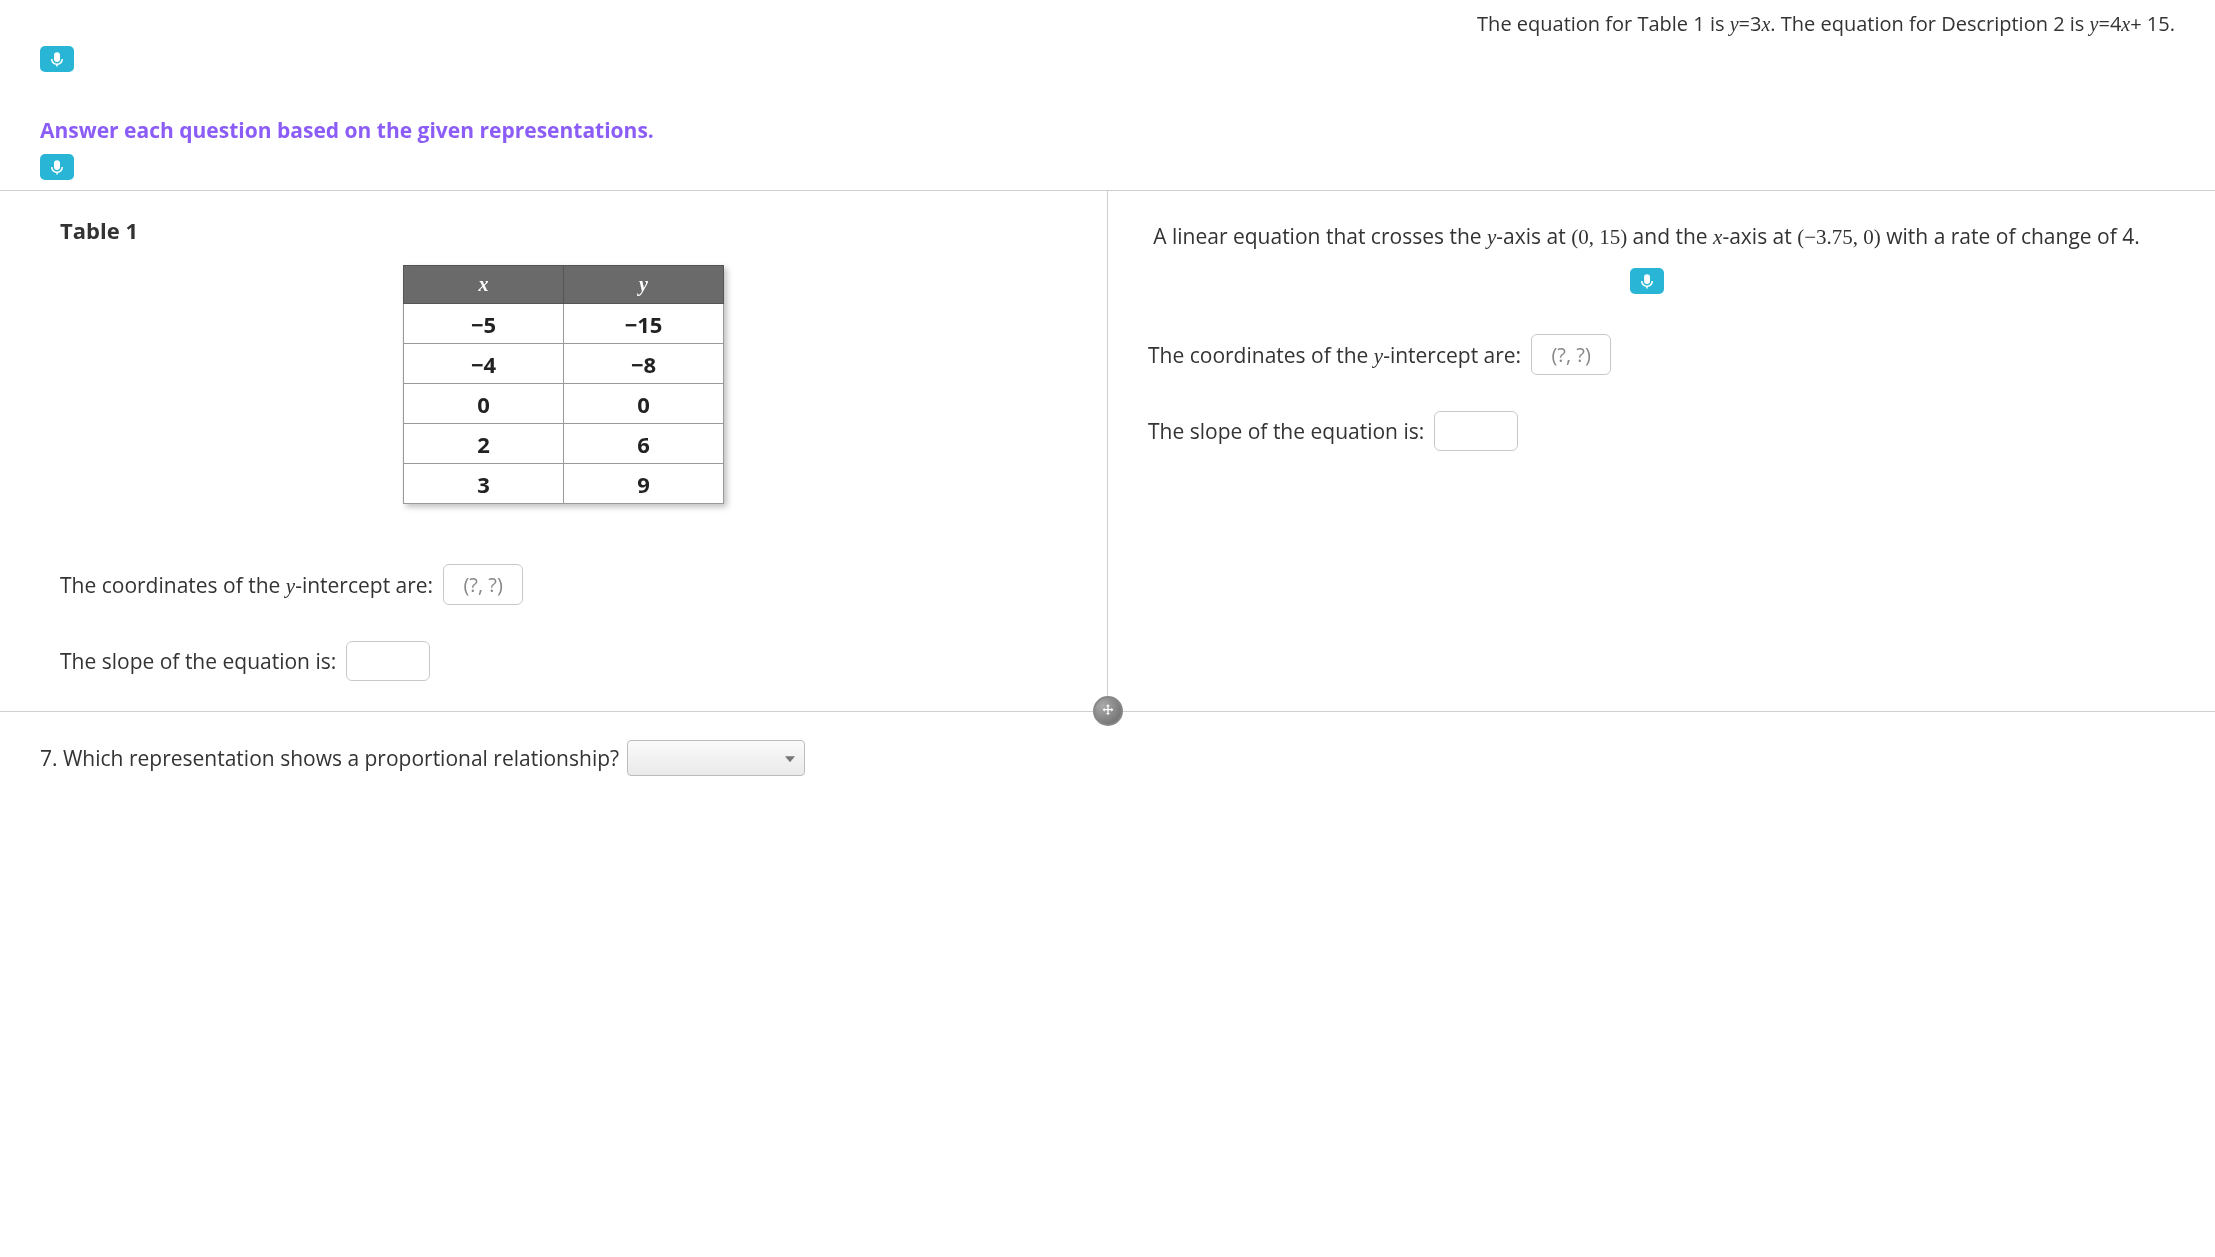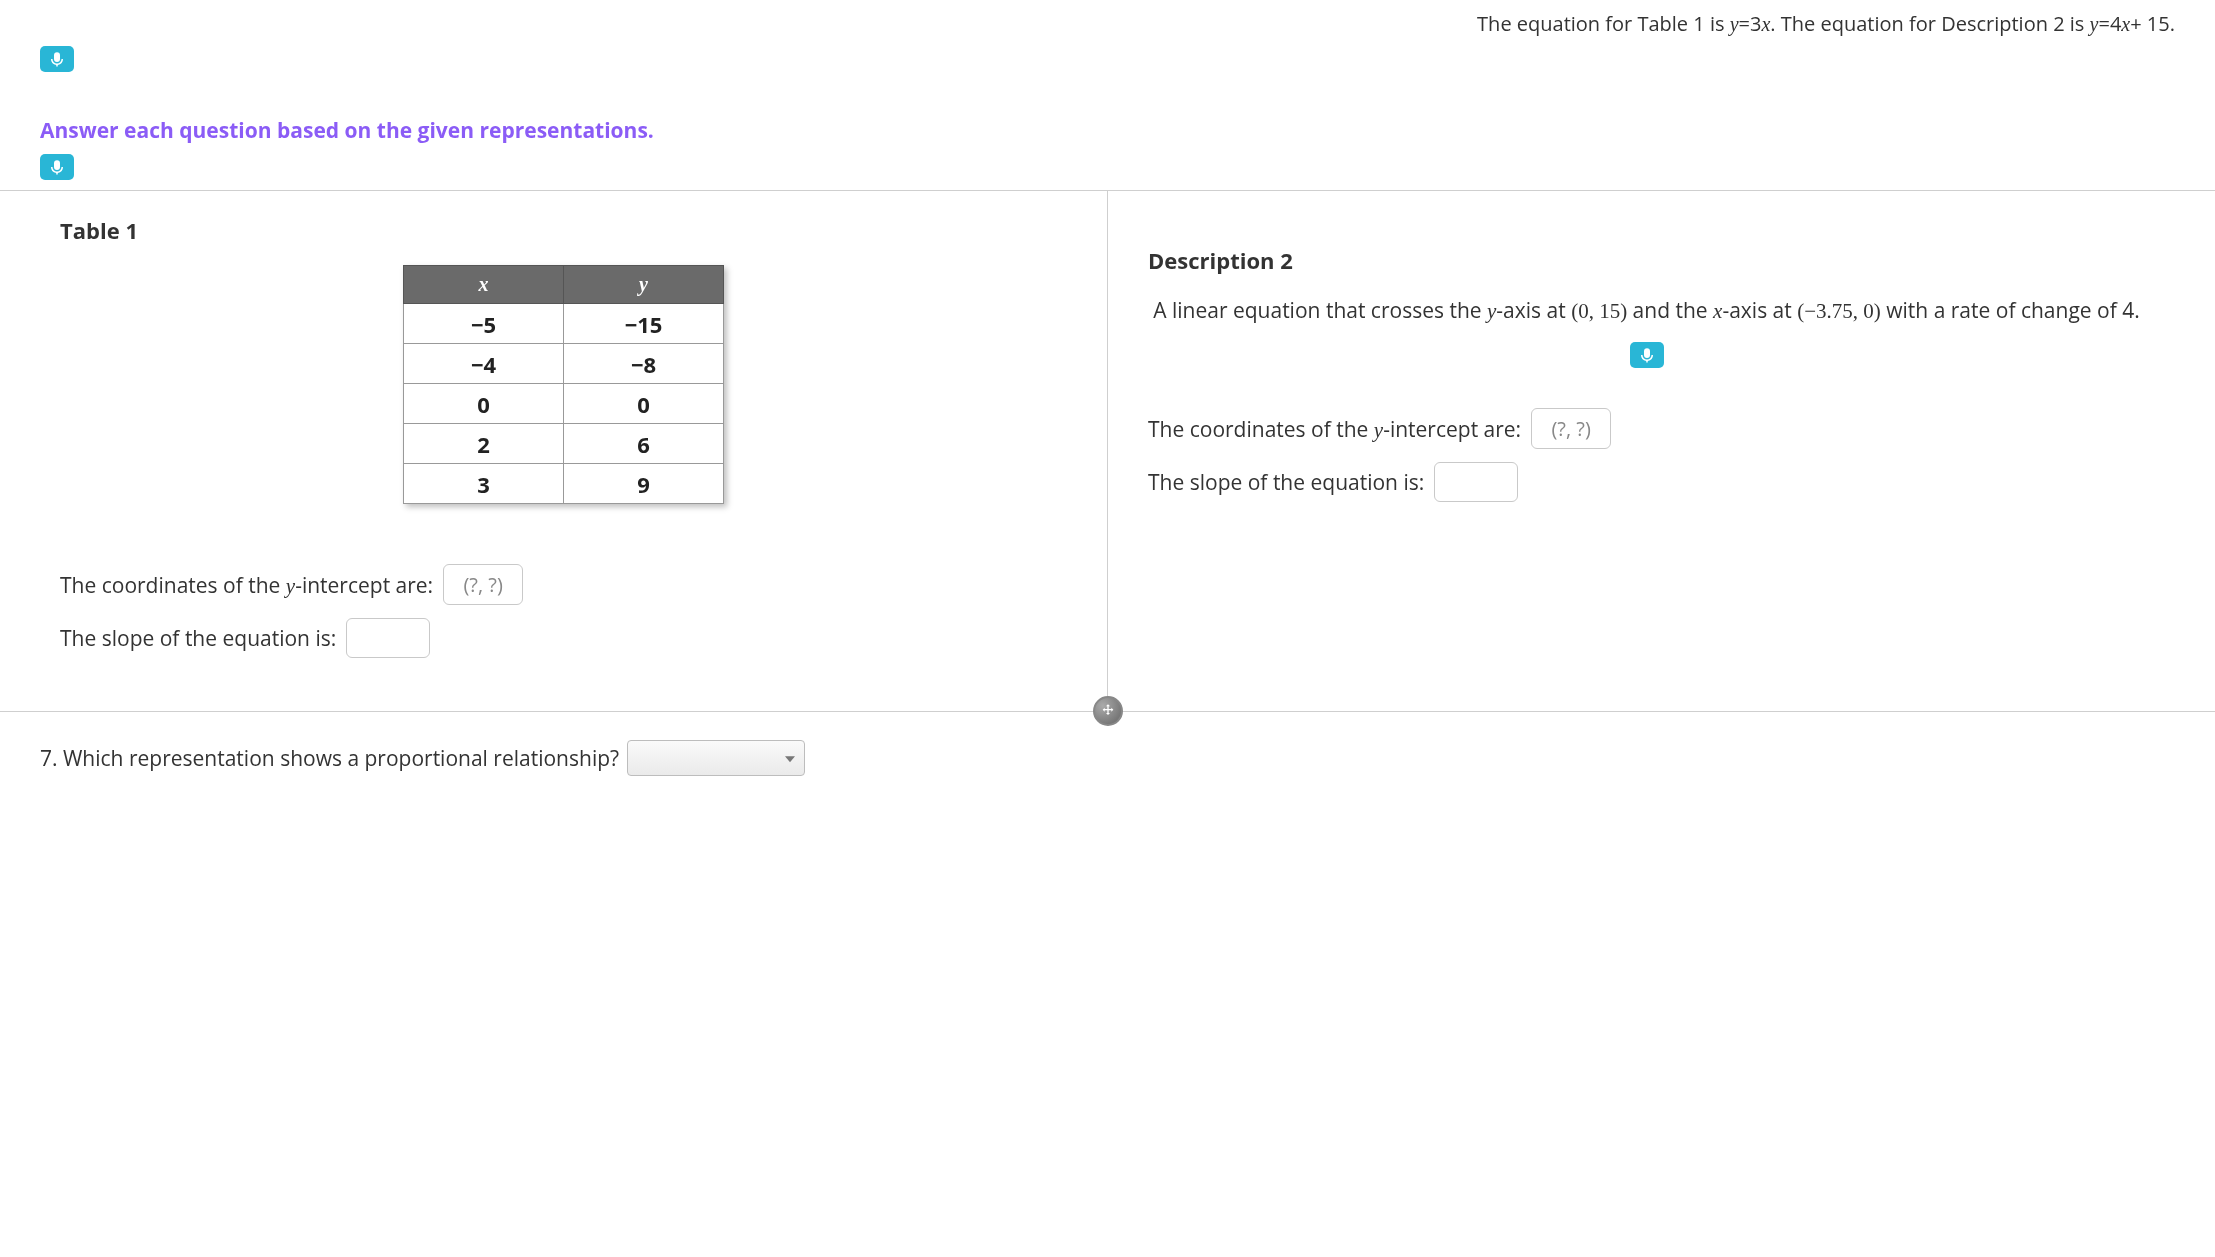--- a/index.html
+++ b/index.html
@@ -96,21 +96,21 @@
     background: #fff;
   }
   .prompt-row {
     margin-top: 40px;
     font-size: 21px;
     display: flex;
     align-items: center;
     gap: 10px;
     flex-wrap: wrap;
   }
-  .prompt-row + .prompt-row { margin-top: 13px; }
+  .prompt-row + .prompt-row { margin-top: 36px; }
   .input-box {
     border: 1px solid #c9c9c9;
     border-radius: 6px;
     padding: 6px 14px;
     font-size: 20px;
     color: #888;
     min-width: 80px;
     min-height: 40px;
     display: inline-flex;
     align-items: center;
@@ -256,21 +256,20 @@
 
       <div class="prompt-row">
         <span>The slope of the equation is:</span>
         <span class="input-box blank"></span>
       </div>
     </div>
 
     <div class="vline"></div>
 
     <div class="col col-right">
-      <div class="panel-title" style="margin-top:30px;">Description 2</div>
       <div class="desc-text">
         <span>A linear equation that crosses the </span><span class="mathvar">y</span><span>-axis at </span><span class="math-paren">(0, 15)</span><span> and the </span><span class="mathvar">x</span><span>-axis at </span><span class="math-paren">(−3.75, 0)</span><span> with a rate of change of </span><span>4</span><span>.</span>
       </div>
       <div class="desc-tts">
         <button class="tts-btn">
           <svg viewBox="0 0 24 24">
               <path d="M12 3a4 4 0 0 0-4 4v5a4 4 0 0 0 8 0V7a4 4 0 0 0-4-4zm6 9a6 6 0 0 1-12 0H4a8 8 0 0 0 7 7.9V22h2v-2.1A8 8 0 0 0 20 12h-2z"></path>
             </svg>
         </button>
       </div>

